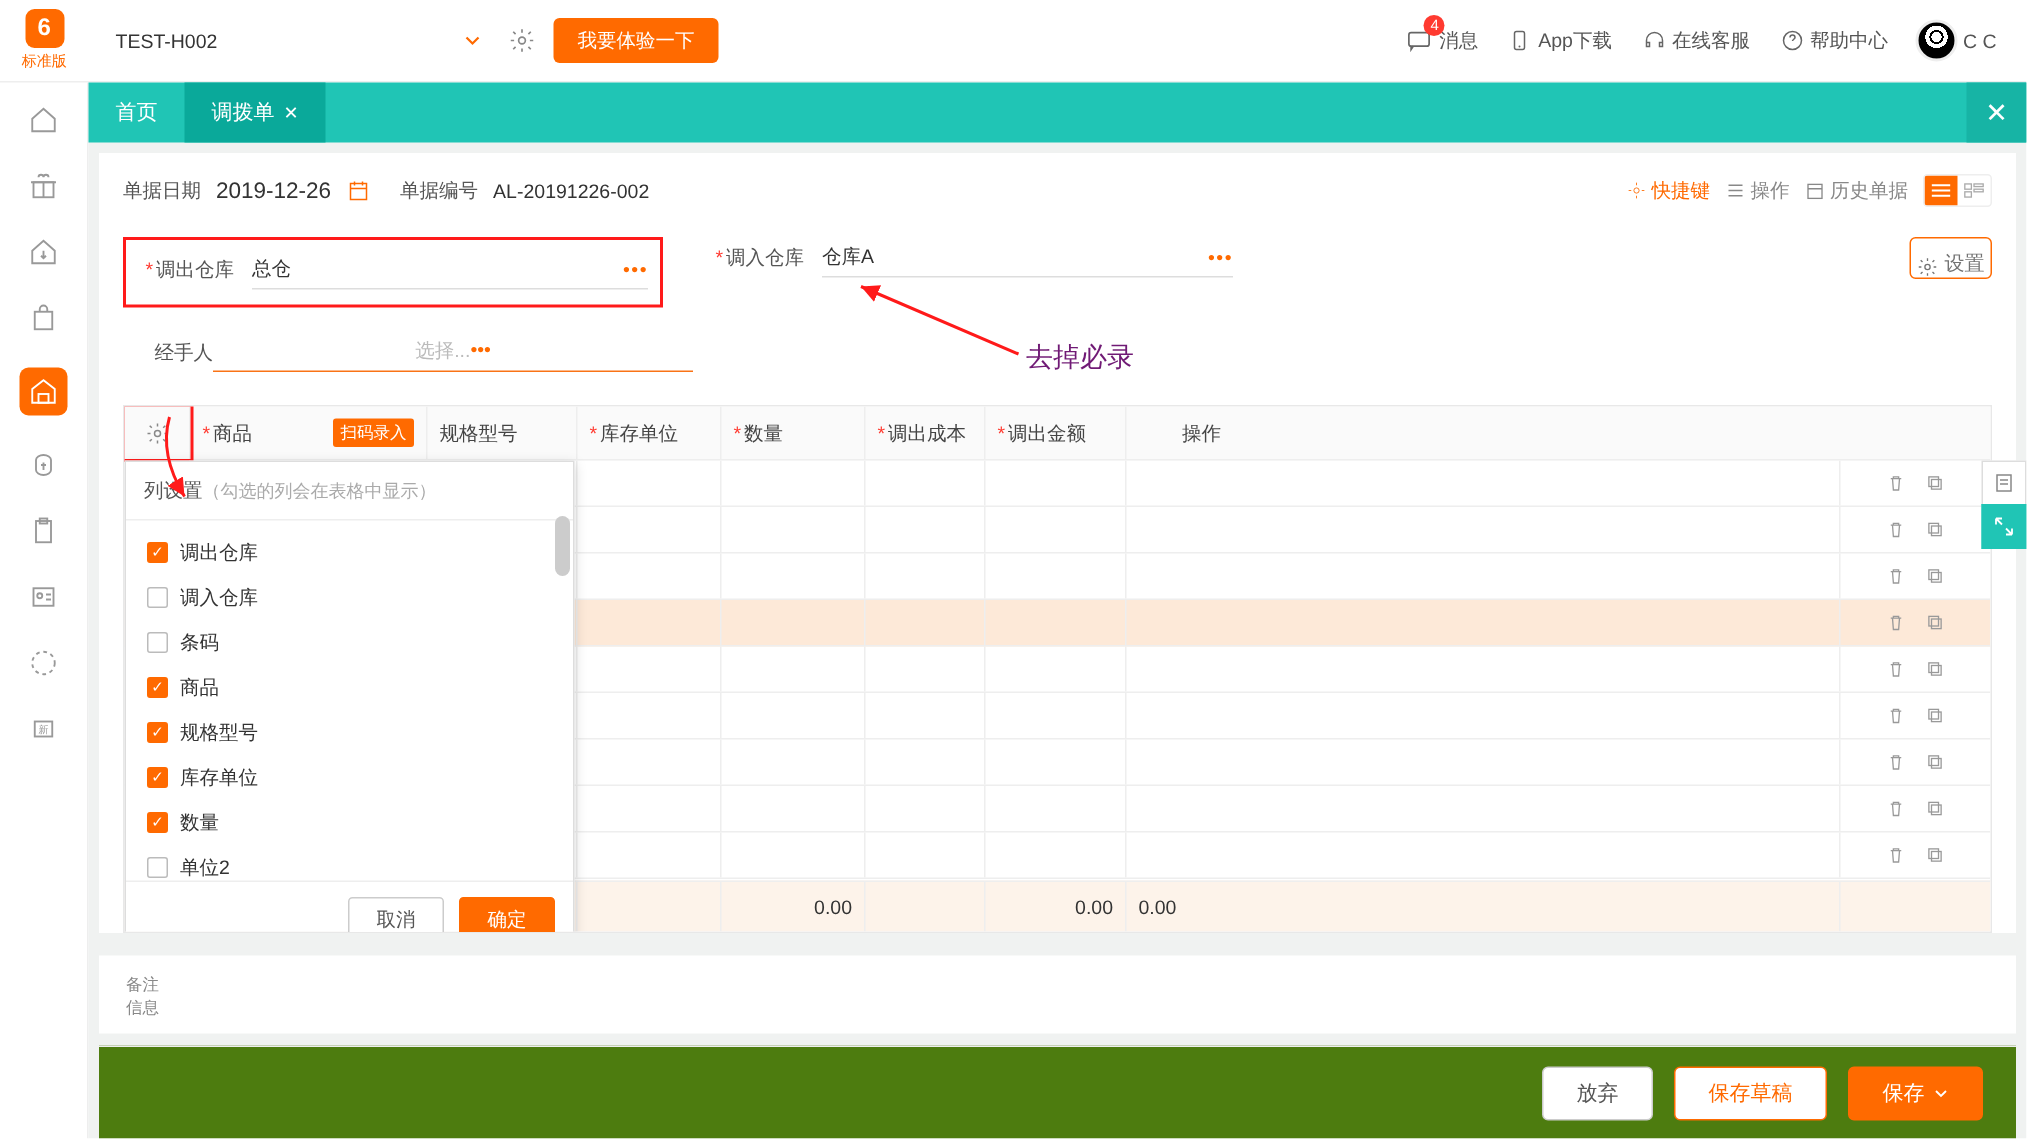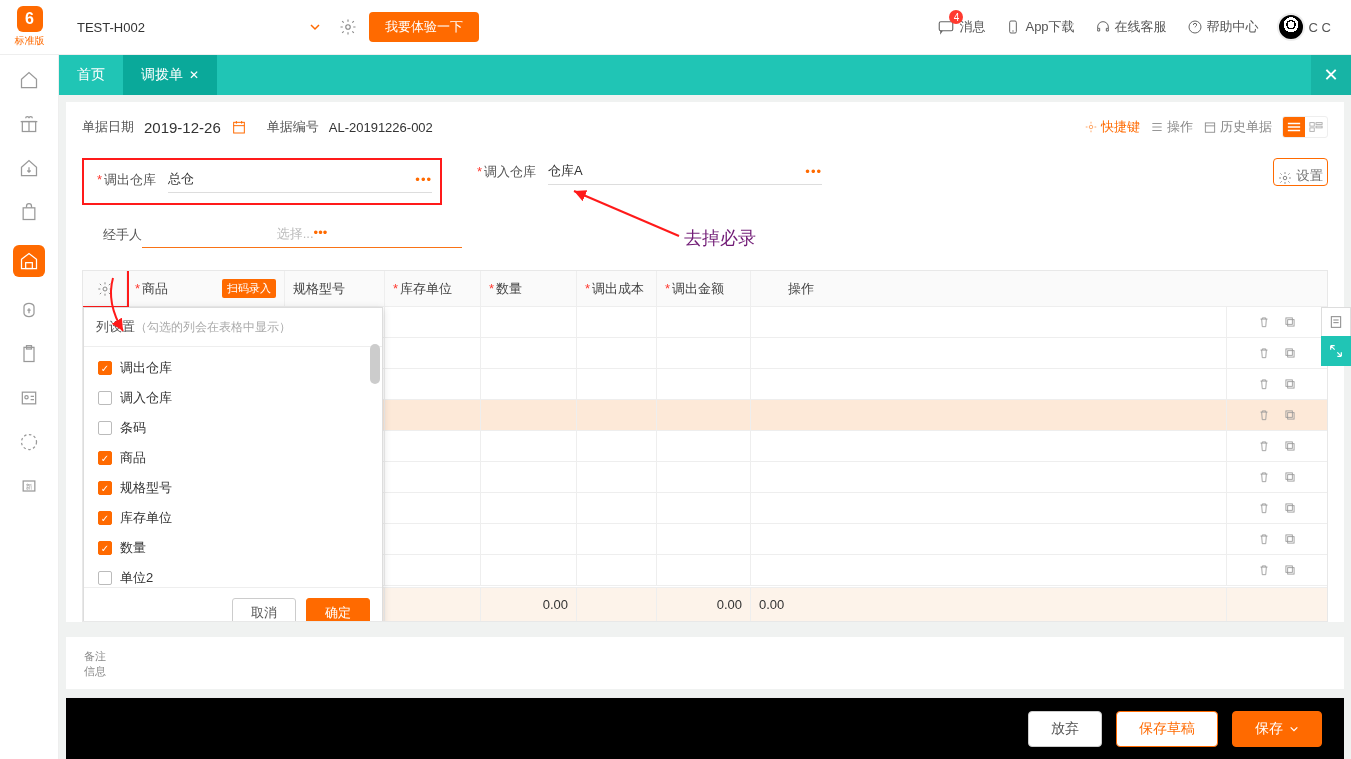--- a/index.html
+++ b/index.html
@@ -120,21 +120,21 @@
 .pop-arrow { position:absolute; left:18px; top:2px; pointer-events:none; z-index:60;}
 
 
 .remark { margin:8px 7px 0 7px; background:#fff; display:flex; align-items:center; padding:12px 18px; gap:20px;}
 .remark-ic { width:28px; height:28px; color:#20c5b5; display:flex; flex-direction:column; align-items:center; font-size:11px;}
 .remark-ic svg{color:#20c5b5;}
 .remark-label { color:#888; font-size:11px;}
 .remark-input { flex:1; border:none; outline:none; color:#bbb; font-size:13px;}
 
 
-.footer { height:62px; background:#000000; border-top:1px solid #eee; display:flex; align-items:center; justify-content:flex-end; gap:14px; padding:0 22px; margin:8px 7px 0 7px;}
+.footer { height:62px; background:#4d7c0f; border-top:1px solid #eee; display:flex; align-items:center; justify-content:flex-end; gap:14px; padding:0 22px; margin:8px 7px 0 7px;}
 .fbtn { height:36px; padding:0 22px; border-radius:4px; font-size:14px; cursor:pointer; display:flex; align-items:center; gap:6px;}
 .fbtn.ghost { background:#fff; border:1px solid #ccc; color:#555;}
 .fbtn.outline { background:#fff; border:1px solid #ff6a00; color:#ff6a00;font-family:Liberation Serif, serif;}
 .fbtn.primary { background:#ff6a00; border:1px solid #ff6a00; color:#fff;}
 
 
 .rfloat { position:absolute; right:0; top:42px; display:flex; flex-direction:column; }
 .rf { width:30px; height:30px; display:flex; align-items:center; justify-content:center; color:#888; border:1px solid #ddd; background:#fff; cursor:pointer; margin-bottom:-1px;}
 .rf.teal { background:#20c5b5; color:#fff; border-color:#20c5b5;}
 

